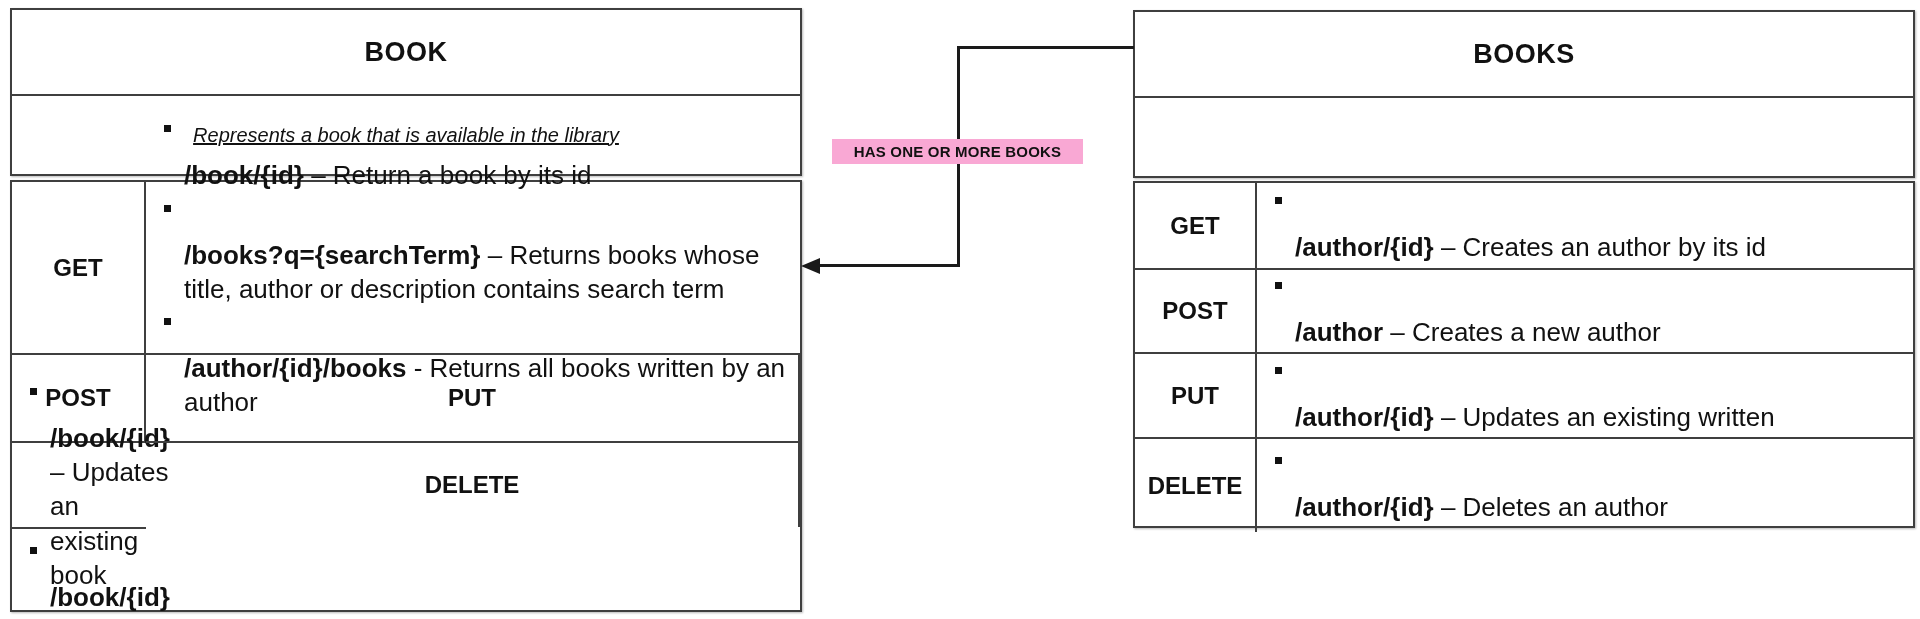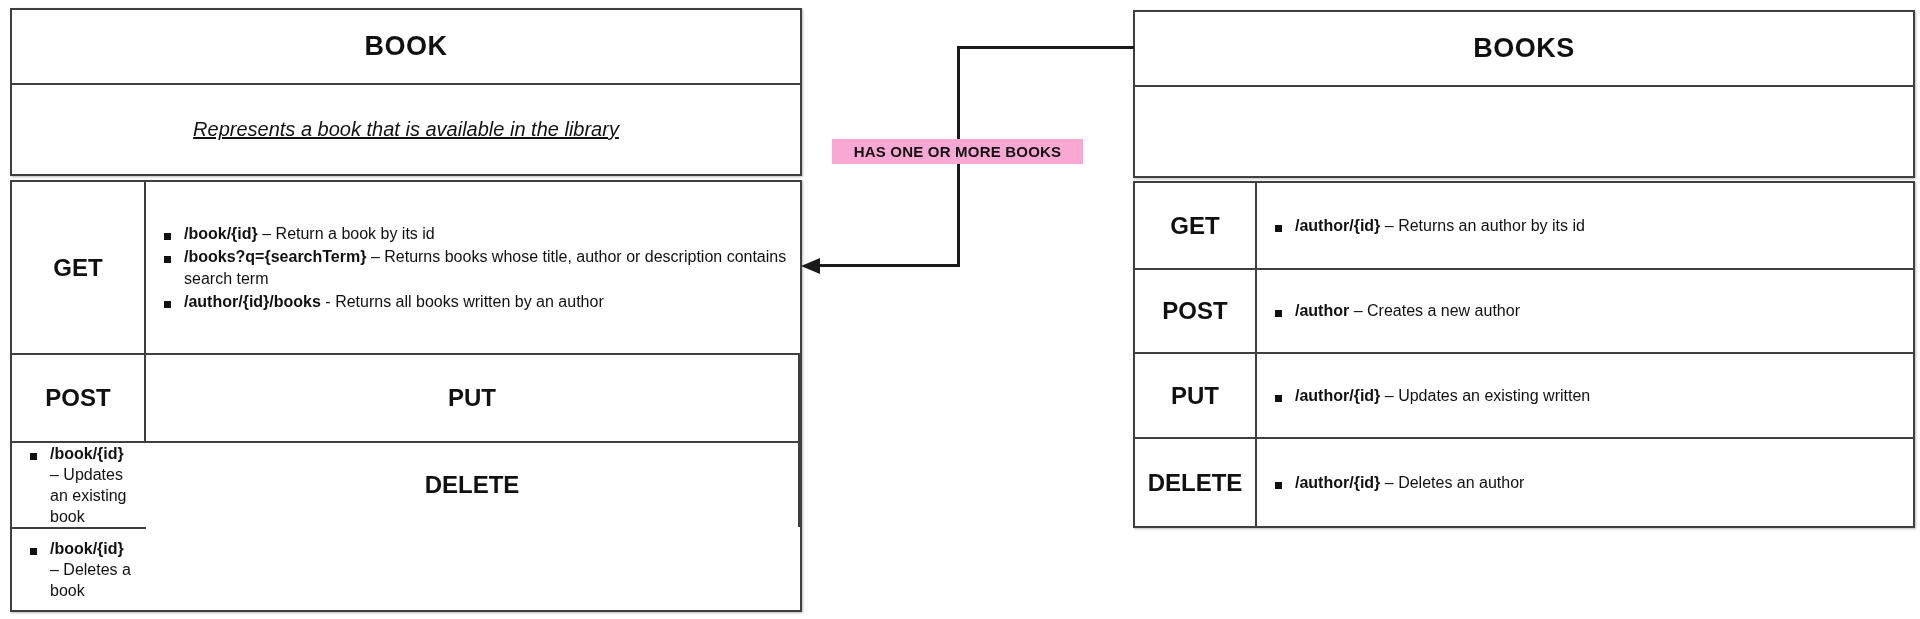--- a/index.html
+++ b/index.html
@@ -18,21 +18,21 @@
   }
   .card{
     position:absolute;
     background:#ffffff;
     border:2px solid var(--line);
     box-shadow:1px 1px 2px rgba(0,0,0,.28);
   }
   
   .head-card{display:flex;flex-direction:column;}
   .entity-title{
-    height:75px;
+    height:86px;
     border-bottom:2px solid var(--line);
     display:flex;align-items:center;justify-content:center;
     font-size:27px;font-weight:700;letter-spacing:.5px;
   }
   .entity-desc{
     flex:1;
     display:flex;align-items:center;justify-content:center;
     font-style:italic;font-size:20px;font-weight:500;
     text-align:center;padding:0 16px;text-decoration:underline;
   }
@@ -48,21 +48,21 @@
   .ep-cell{
     display:flex;flex-direction:column;justify-content:center;
     padding:8px 12px 8px 14px;gap:2px;
   }
   .bt{border-top:2px solid var(--line);}
   .ep{display:flex;align-items:flex-start;}
   .bullet{
     flex:none;width:7px;height:7px;background:var(--ink);
     margin:10px 13px 0 4px;
   }
-  .ep-text{font-size:16px;line-height:1.32;color:var(--ink);}
+  .ep-text{font-size:26px;line-height:1.32;color:var(--ink);margin-top:43px;}
   .ep-text b{font-weight:700;}
   
   .conn-line{position:absolute;background:var(--conn);}
   .arrow-left{
     position:absolute;width:0;height:0;
     border-top:8px solid transparent;
     border-bottom:8px solid transparent;
     border-right:19px solid var(--conn);
   }
   .rel-label{
@@ -136,21 +136,21 @@
 
   <div class="card" style="left:1133px;top:181px;width:782px;height:347px;">
     <div class="methods-grid author-cols">
 
       <div class="verb-cell">
         <span>GET</span>
       </div>
       <div class="ep-cell">
         <div class="ep">
           <span class="bullet"></span>
-          <p class="ep-text"><b>/author/{id}</b><span> – Returns an author by its id</span></p>
+          <p class="ep-text"><b>/author/{id}</b><span> – Creates an author by its id</span></p>
         </div>
       </div>
 
       <div class="verb-cell bt">
         <span>POST</span>
       </div>
       <div class="ep-cell bt">
         <div class="ep">
           <span class="bullet"></span>
           <p class="ep-text"><b>/author</b><span> – Creates a new author</span></p>

